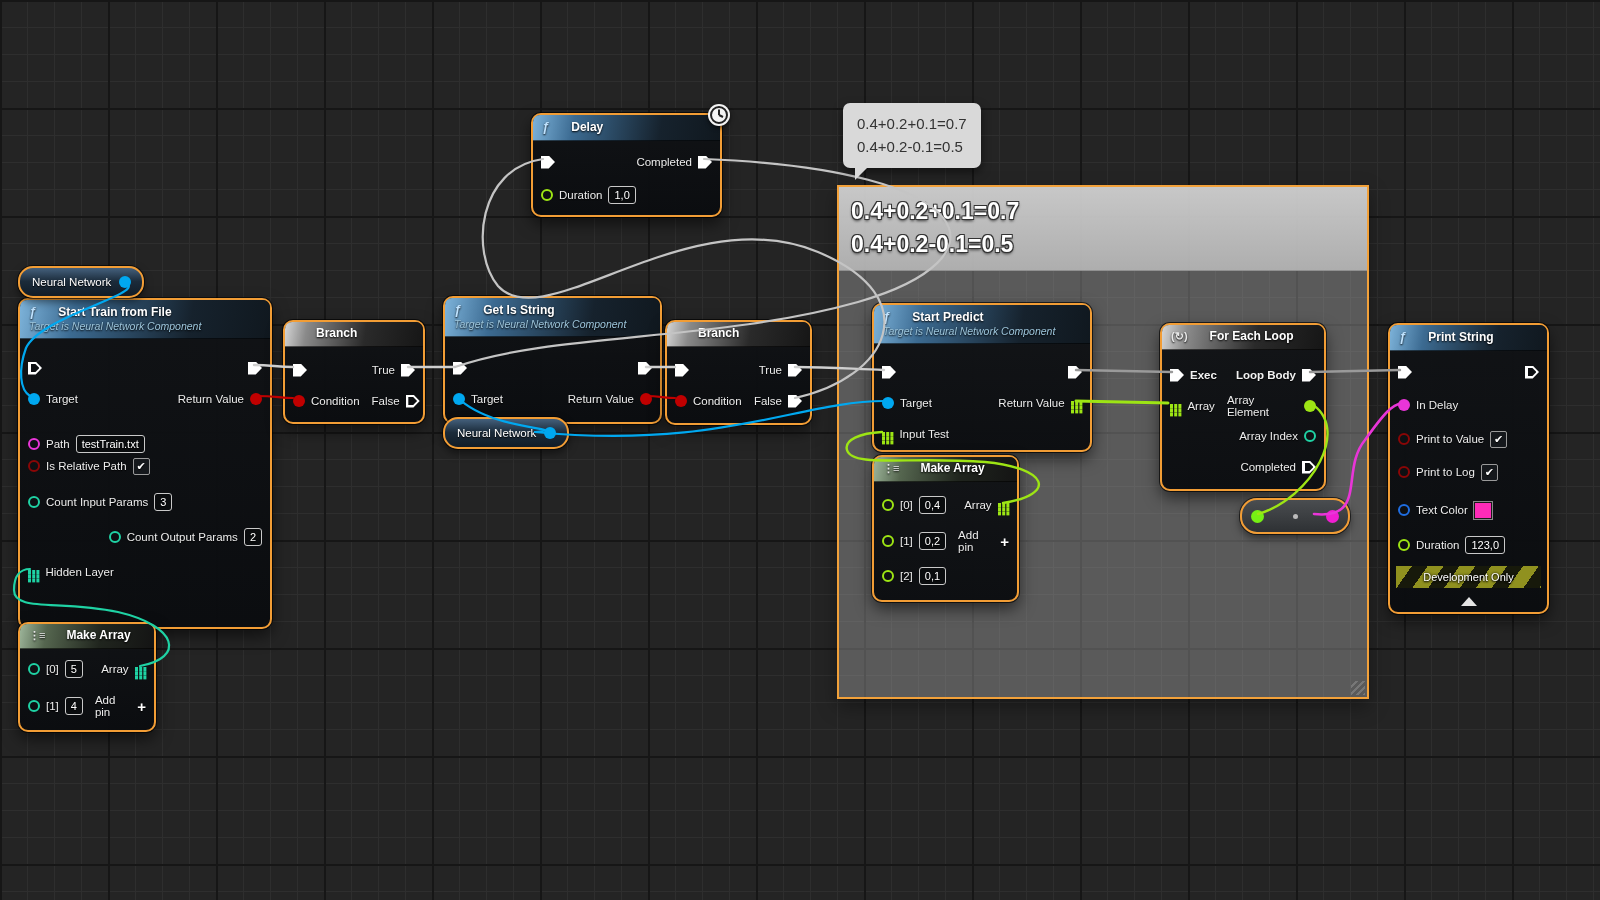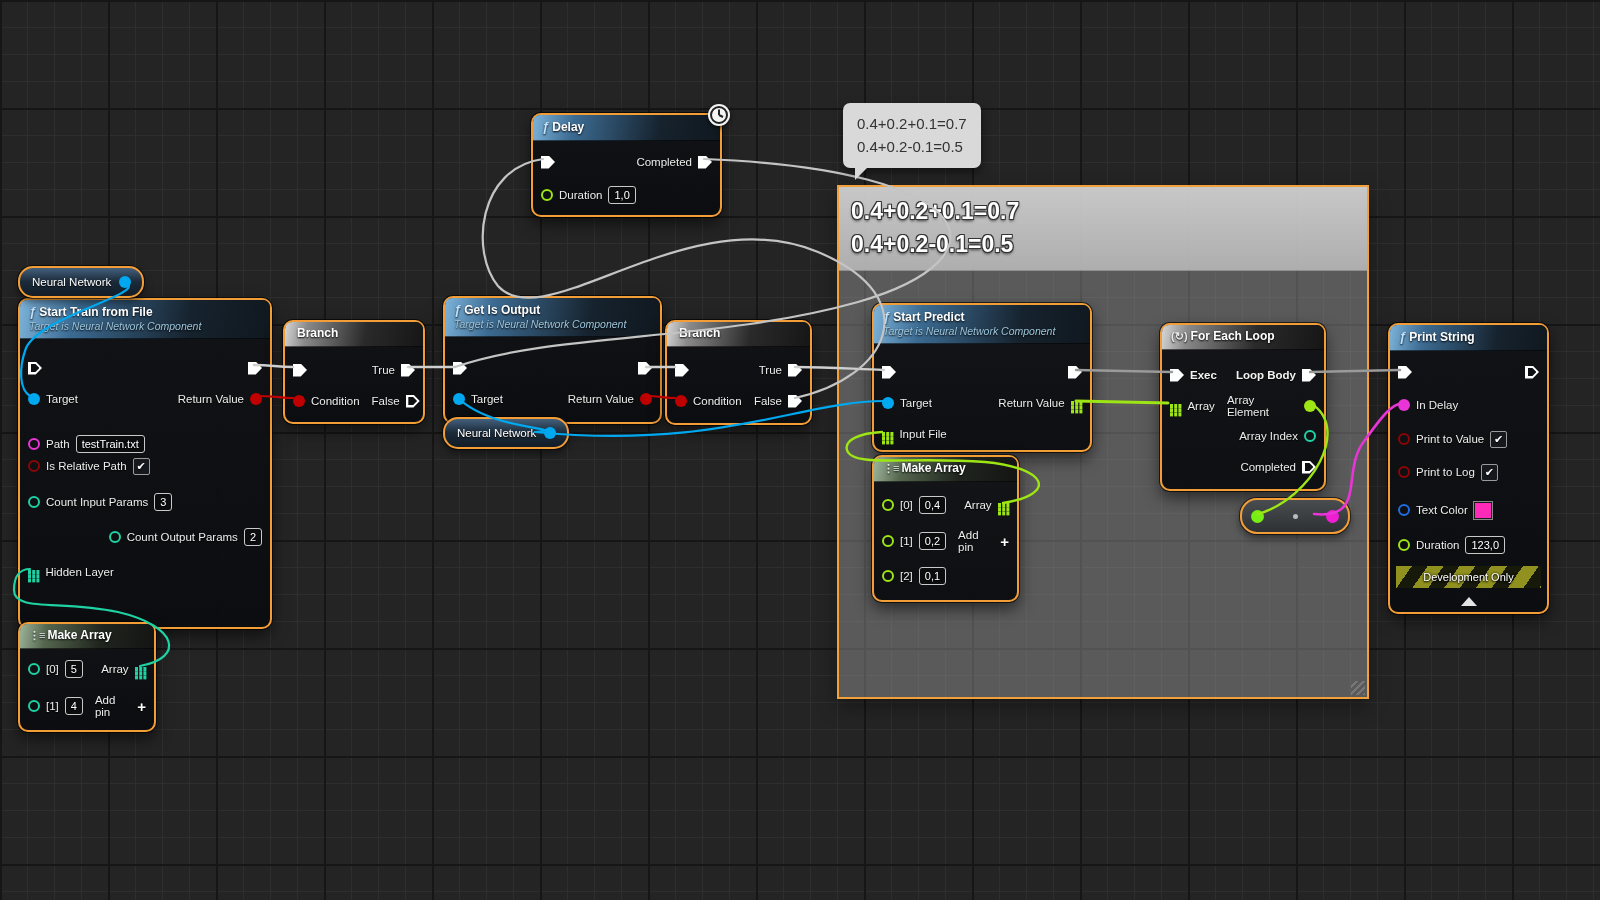--- a/index.html
+++ b/index.html
@@ -15,21 +15,21 @@
     position:relative;
   }
   .node{position:absolute;background:linear-gradient(rgba(16,18,21,.96),rgba(10,12,15,.96));
     border:2px solid #f29d35;border-radius:10px;
     box-shadow:0 0 0 1px rgba(0,0,0,.65),0 7px 16px rgba(0,0,0,.55);z-index:10;}
   .nhead{border-radius:7px 7px 0 0;padding:4px 9px 5px 9px;line-height:1.25;
     border-bottom:1px solid rgba(0,0,0,.6);}
   .nhead-fn{background:linear-gradient(100deg,#7db3da 0%,#3c6b92 22%,#16222d 68%,#10181f 100%);}
   .nhead-gray{background:linear-gradient(100deg,#d6d6d6 0%,#8a8a8a 16%,#2a2a2a 58%,#161616 100%);}
   .nhead-green{background:linear-gradient(100deg,#9db59a 0%,#55664f 20%,#20251e 60%,#141414 100%);}
-  .ntitle{color:#fff;font-weight:bold;font-size:12px;text-shadow:0 1px 2px #000;display:flex;align-items:center;gap:3px;}
+  .ntitle{color:#fff;font-weight:bold;font-size:12px;text-shadow:0 1px 2px #000;display:flex;align-items:center;gap:22px;}
   .nsub{color:#9cc4da;font-style:italic;font-size:10.5px;text-shadow:0 1px 2px #000;}
   .icon-fn::before{content:"\0192";color:#bfe3ff;font-style:italic;font-weight:bold;font-size:13px;}
   .icon-branch::before{content:"\2039C";color:#e8e8e8;font-weight:bold;font-size:11px;letter-spacing:-1px;}
   .icon-loop::before{content:"(\21BB)";color:#e8e8e8;font-weight:bold;font-size:11px;}
   .icon-list::before{content:"\22EE\2261";color:#e8e8e8;font-weight:bold;font-size:11px;letter-spacing:-1px;}
   .row{position:absolute;left:0;right:0;height:24px;display:flex;align-items:center;
     gap:6px;padding:0 8px;font-size:11.5px;color:#ececec;text-shadow:0 1px 1px #000;}
   .sp{flex:1;}
   .pexec{width:14px;height:13px;clip-path:polygon(0 0,55% 0,100% 50%,55% 100%,0 100%);
     background:#fff;position:relative;flex:none;}
@@ -249,21 +249,21 @@
     <span class="pring" style="color:#9de514;"></span>
     <span>Duration</span>
     <span class="vbox">1,0</span>
   </div>
 </div>
 
 <div class="node" style="left:443px;top:296px;width:215px;height:124px;">
   <div class="nhead nhead-fn">
     <div class="ntitle">
         <span class="icon-fn"></span>
-      <span>Get Is Output</span>
+      <span>Get Is String</span>
       </div>
     <div class="nsub">Target is Neural Network Component</div>
   </div>
   <div class="row" style="top:58px;">
     <span class="pexec"></span>
       <span class="sp"></span>
     <span class="pexec"></span>
   </div>
   <div class="row" style="top:89px;">
     <span class="pdot" style="background:#00a8f0;"></span>
@@ -316,21 +316,21 @@
   </div>
   <div class="row" style="top:86px;">
     <span class="pdot" style="background:#00a8f0;"></span>
     <span>Target</span>
       <span class="sp"></span>
     <span>Return Value</span>
     <span class="pgrid" style="color:#9de514;"></span>
   </div>
   <div class="row" style="top:117px;">
     <span class="pgrid" style="color:#9de514;"></span>
-    <span>Input File</span>
+    <span>Input Test</span>
   </div>
 </div>
 
 <div class="node" style="left:872px;top:455px;width:143px;height:143px;">
   <div class="nhead nhead-green">
     <div class="ntitle">
         <span class="icon-list"></span>
       <span>Make Array</span>
       </div>
   </div>

